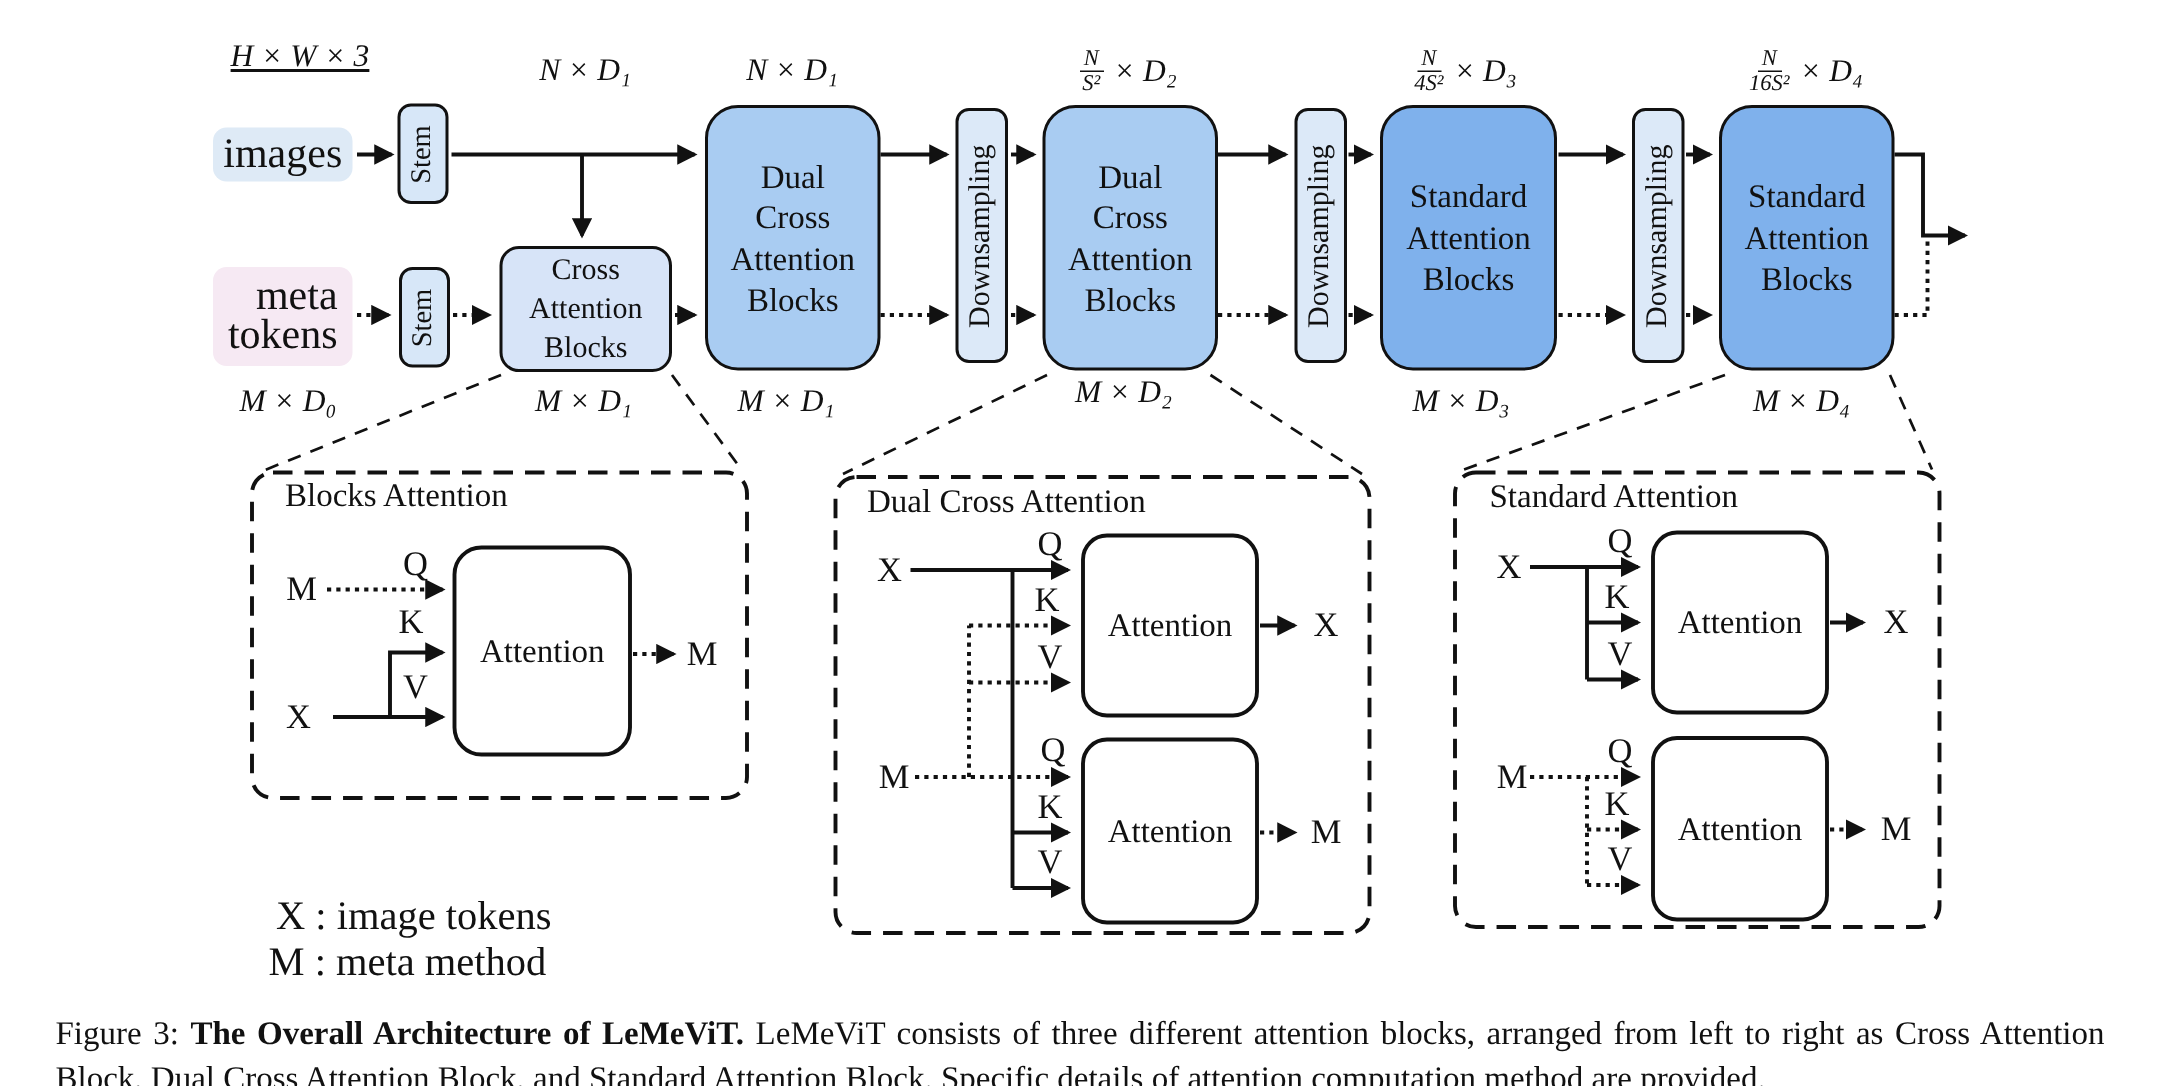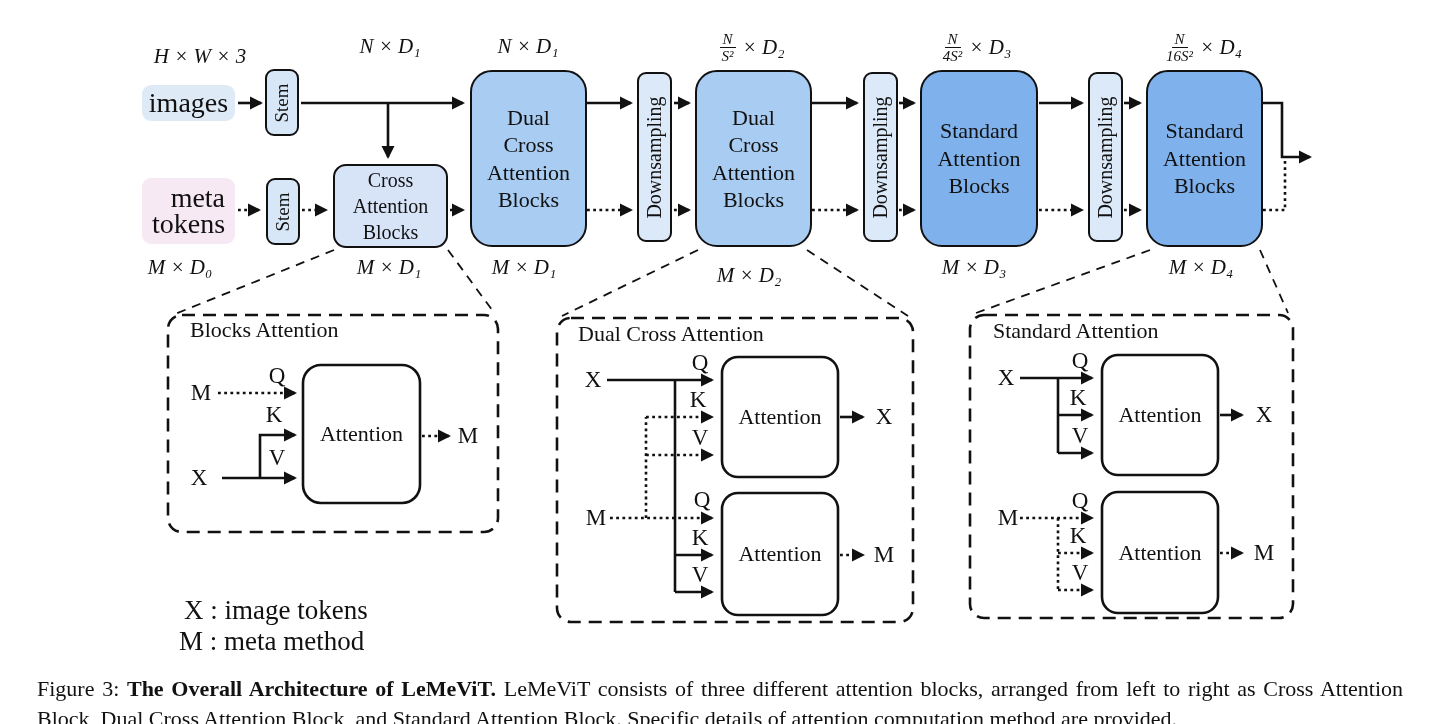--- a/index.html
+++ b/index.html
@@ -122,21 +122,21 @@
       <path class="ln" marker-end="url(#arr)" d="M1058 453H1092"></path>
       <path class="ln" marker-end="url(#arr)" d="M1220 415H1242"></path>
       <path class="ln dot" marker-end="url(#arr)" d="M1020 518H1092"></path>
       <path class="ln dot" d="M1058 518V590"></path>
       <path class="ln dot" marker-end="url(#arr)" d="M1058 553H1092"></path>
       <path class="ln dot" marker-end="url(#arr)" d="M1058 590H1092"></path>
       <path class="ln dot" marker-end="url(#arr)" d="M1220 553H1242"></path>
     </g>
   </svg>
 
-  <div class="lbl dim" style="left:120px;top:44px;">H × W × 3</div>
+  <div class="lbl dim" style="left:120px;top:25px;text-decoration:underline;">H × W × 3</div>
   <div class="lbl dim" style="left:330px;top:34px;width:120px;">N × D₁</div>
   <div class="lbl dim" style="left:468px;top:34px;width:120px;">N × D₁</div>
   <div class="lbl dim fracwrap" style="left:672px;top:28px;">
     <span class="frac">
         <span class="num">N</span>
         <span class="den">S²</span>
       </span>
     <span>× D₂</span>
   </div>
   <div class="lbl dim fracwrap" style="left:897px;top:28px;">
@@ -186,24 +186,24 @@
   <div class="box std-fill bordered r22" style="left:920px;top:70px;width:118px;height:177px;">Standard
 Attention
 Blocks</div>
   <div class="box down bordered r9" style="left:1088px;top:72px;width:35px;height:170px;">
     <div class="vtext">Downsampling</div>
   </div>
   <div class="box std-fill bordered r22" style="left:1146px;top:70px;width:117px;height:177px;">Standard
 Attention
 Blocks</div>
 
-  <div class="lbl dim" style="left:100px;top:255px;">M × D₀</div>
+  <div class="lbl dim" style="left:112px;top:255px;">M × D₀</div>
   <div class="lbl dim" style="left:309px;top:255px;">M × D₁</div>
   <div class="lbl dim" style="left:444px;top:255px;">M × D₁</div>
-  <div class="lbl dim" style="left:669px;top:263px;font-style:italic;">M × D₂</div>
+  <div class="lbl dim" style="left:669px;top:249px;font-style:italic;">M × D₂</div>
   <div class="lbl dim" style="left:894px;top:255px;">M × D₃</div>
   <div class="lbl dim" style="left:1121px;top:255px;">M × D₄</div>
 
   <div class="lbl dtitle" style="left:190px;top:318px;">Blocks Attention</div>
   <div class="lbl att" style="left:303px;top:420px;width:117px;">Attention</div>
   <div class="lbl qkv" style="left:186px;top:381px;">M</div>
   <div class="lbl qkv" style="left:262px;top:364px;">Q</div>
   <div class="lbl qkv" style="left:259px;top:403px;">K</div>
   <div class="lbl qkv" style="left:262px;top:446px;">V</div>
   <div class="lbl qkv" style="left:184px;top:466px;">X</div>

